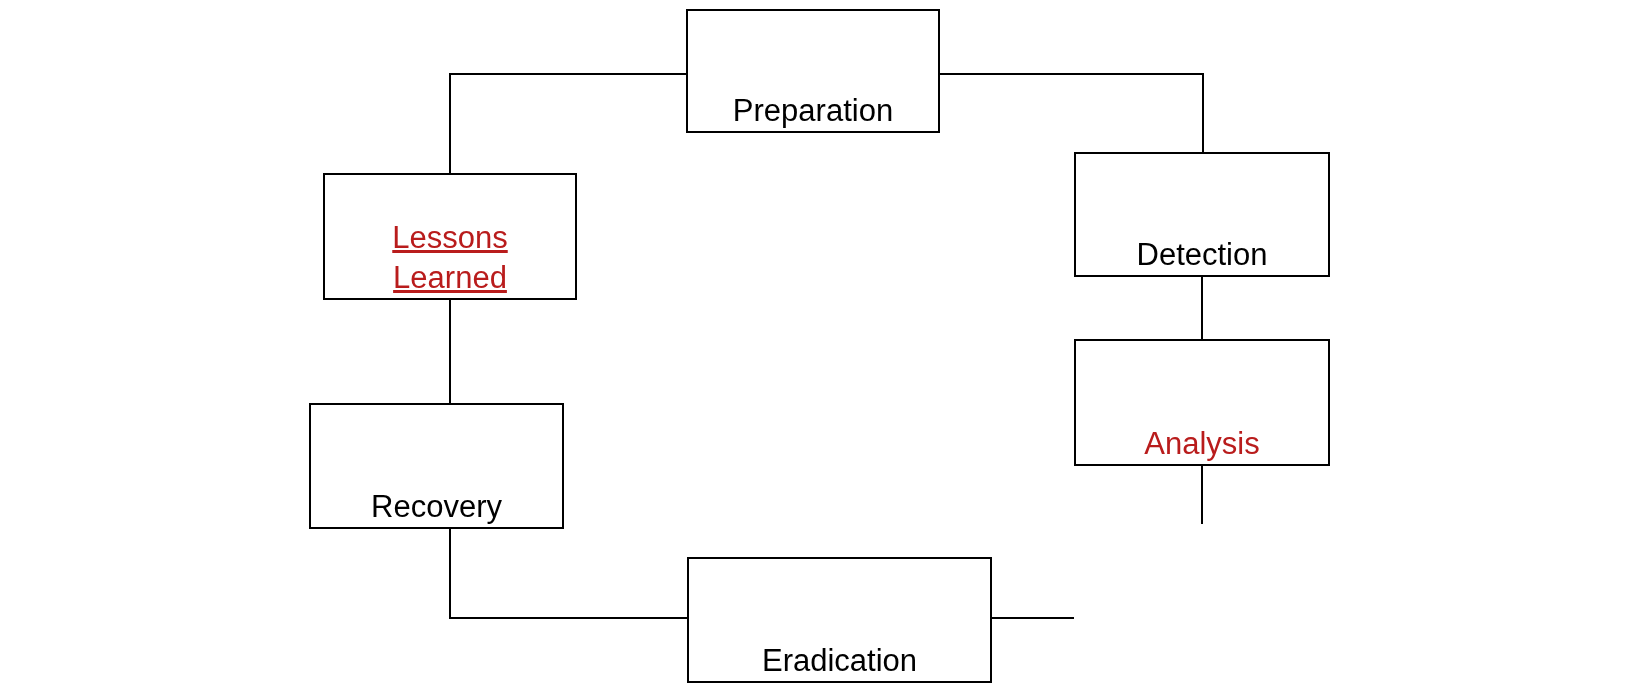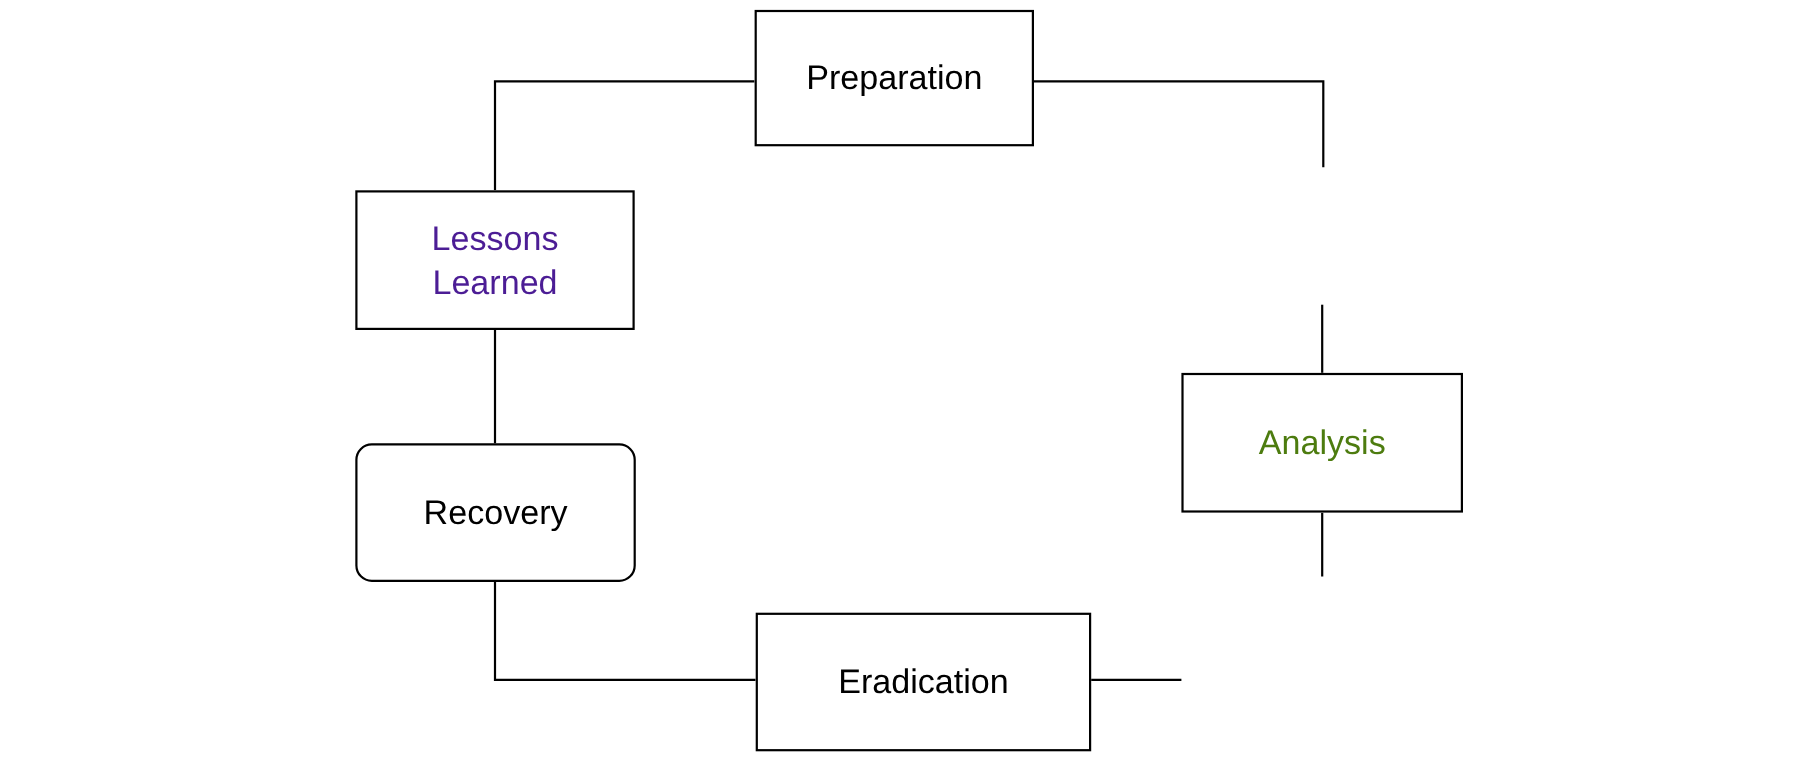--- a/index.html
+++ b/index.html
@@ -24,21 +24,21 @@
     left: 0;
     width: 1650px;
     height: 692px;
   }
   .node-box {
     position: absolute;
     box-sizing: border-box;
     border: 2px solid #000000;
     background: #ffffff;
     display: flex;
-    align-items: center;
+    align-items: flex-end;
     justify-content: center;
     text-align: center;
   }
   .node-label {
     font-family: "Liberation Sans", sans-serif;
     font-size: 31px;
     line-height: 40px;
     color: #000000;
     white-space: pre-line;
     letter-spacing: 0px;
@@ -58,32 +58,35 @@
       <path d="M 687 618 L 450 618 L 450 529"></path>
       <path d="M 450 403 L 450 300"></path>
       <path d="M 450 173 L 450 74 L 686 74"></path>
     </g>
   </svg>
 
   <div class="node-box" style="left: 686px; top: 9px; width: 254px; height: 124px; border-color: rgb(0, 0, 0); border-width: 2px; background: rgb(255, 255, 255);">
     <span class="node-label" style="color: rgb(0, 0, 0);">Preparation</span>
   </div>
 
+  <div class="node-box" style="left: 1074px; top: 152px; width: 256px; height: 125px; border-color: rgb(0, 0, 0); border-width: 2px; background: rgb(255, 255, 255);">
+    <span class="node-label" style="color: rgb(0, 0, 0);">Detection</span>
+  </div>
 
   <div class="node-box" style="left: 1074px; top: 339px; width: 256px; height: 127px; border-color: rgb(0, 0, 0); border-width: 2px; background: rgb(255, 255, 255);">
-    <span class="node-label" style="color: #4d7c0f;">Analysis</span>
+    <span class="node-label" style="color: #b91c1c;">Analysis</span>
   </div>
 
 
   <div class="node-box" style="left: 687px; top: 557px; width: 305px; height: 126px; border-color: rgb(0, 0, 0); border-width: 2px; background: rgb(255, 255, 255);">
     <span class="node-label" style="color: rgb(0, 0, 0);">Eradication</span>
   </div>
 
-  <div class="node-box" style="left: 323px; top: 403px; width: 255px; height: 126px; border-color: rgb(0, 0, 0); border-width: 2px; background: rgb(255, 255, 255); border-radius: 15px;">
+  <div class="node-box" style="left: 309px; top: 403px; width: 255px; height: 126px; border-color: rgb(0, 0, 0); border-width: 2px; background: rgb(255, 255, 255);">
     <span class="node-label" style="color: rgb(0, 0, 0);">Recovery</span>
   </div>
 
   <div class="node-box" style="left: 323px; top: 173px; width: 254px; height: 127px; border-color: rgb(0, 0, 0); border-width: 2px; background: rgb(255, 255, 255);">
-    <span class="node-label" style="color: #4c1d95;">Lessons
+    <span class="node-label" style="color: #b91c1c; text-decoration: underline;">Lessons
 Learned</span>
   </div>
 
 </div>
 
 </body></html>

